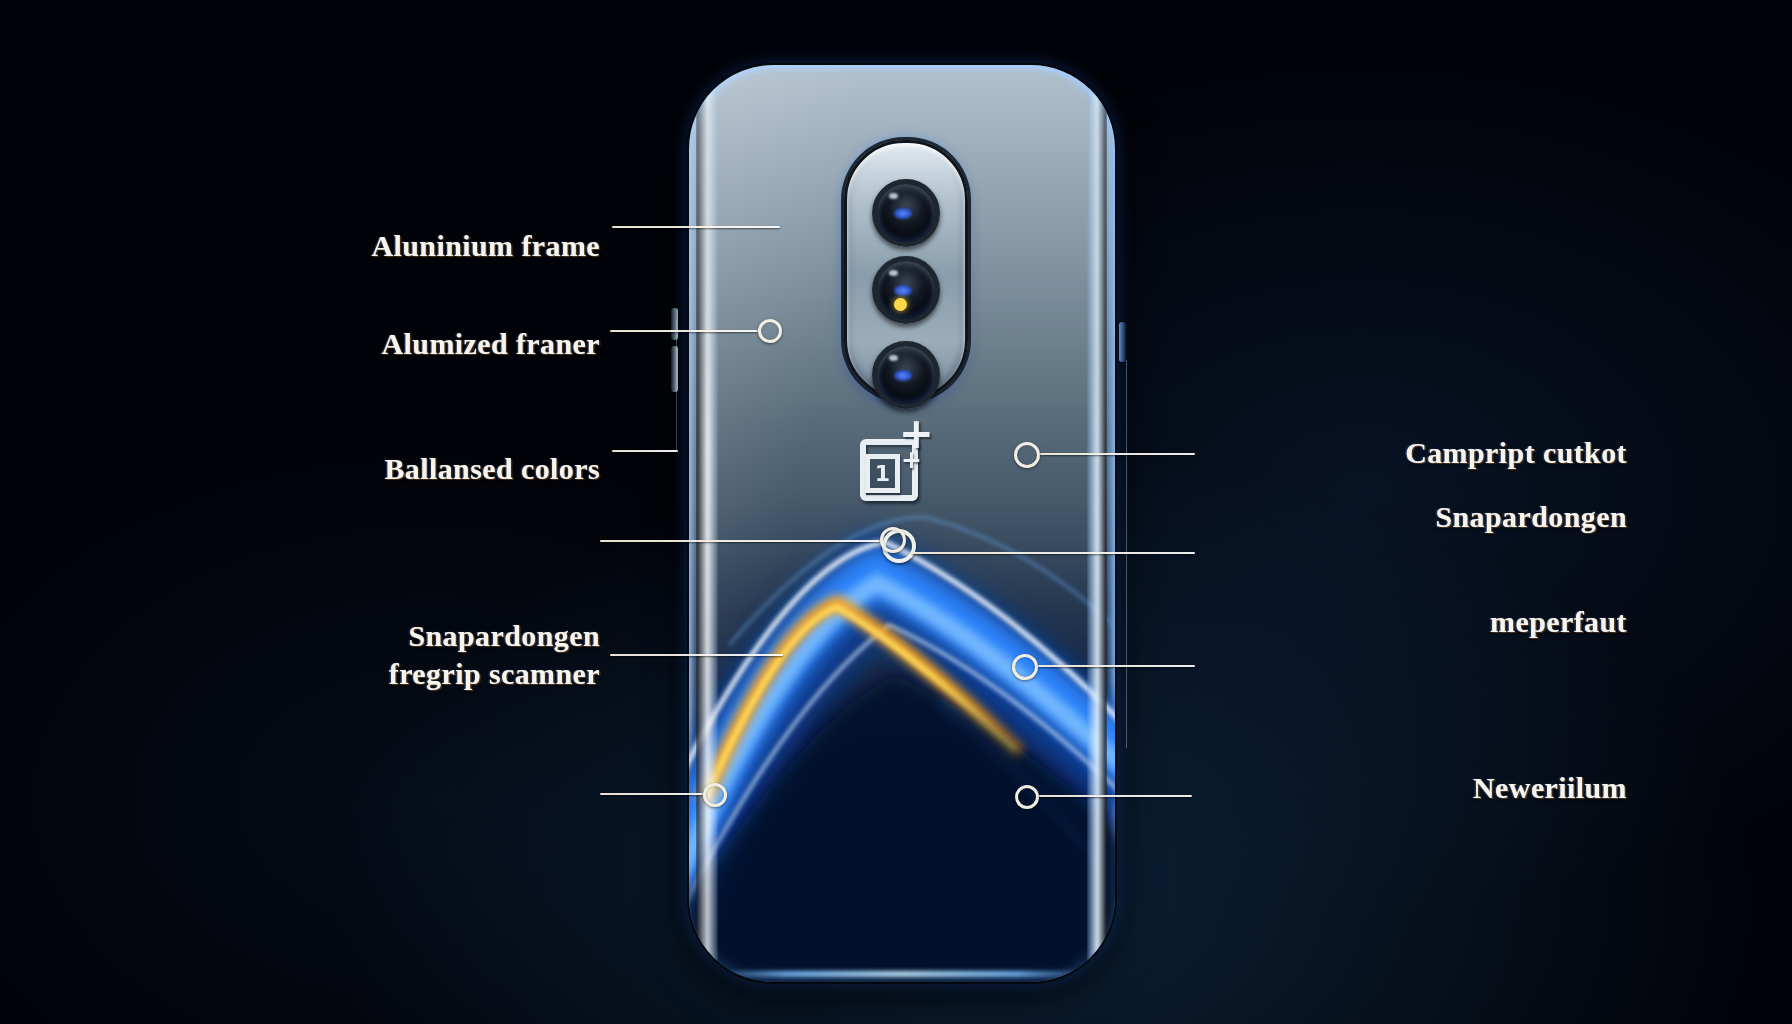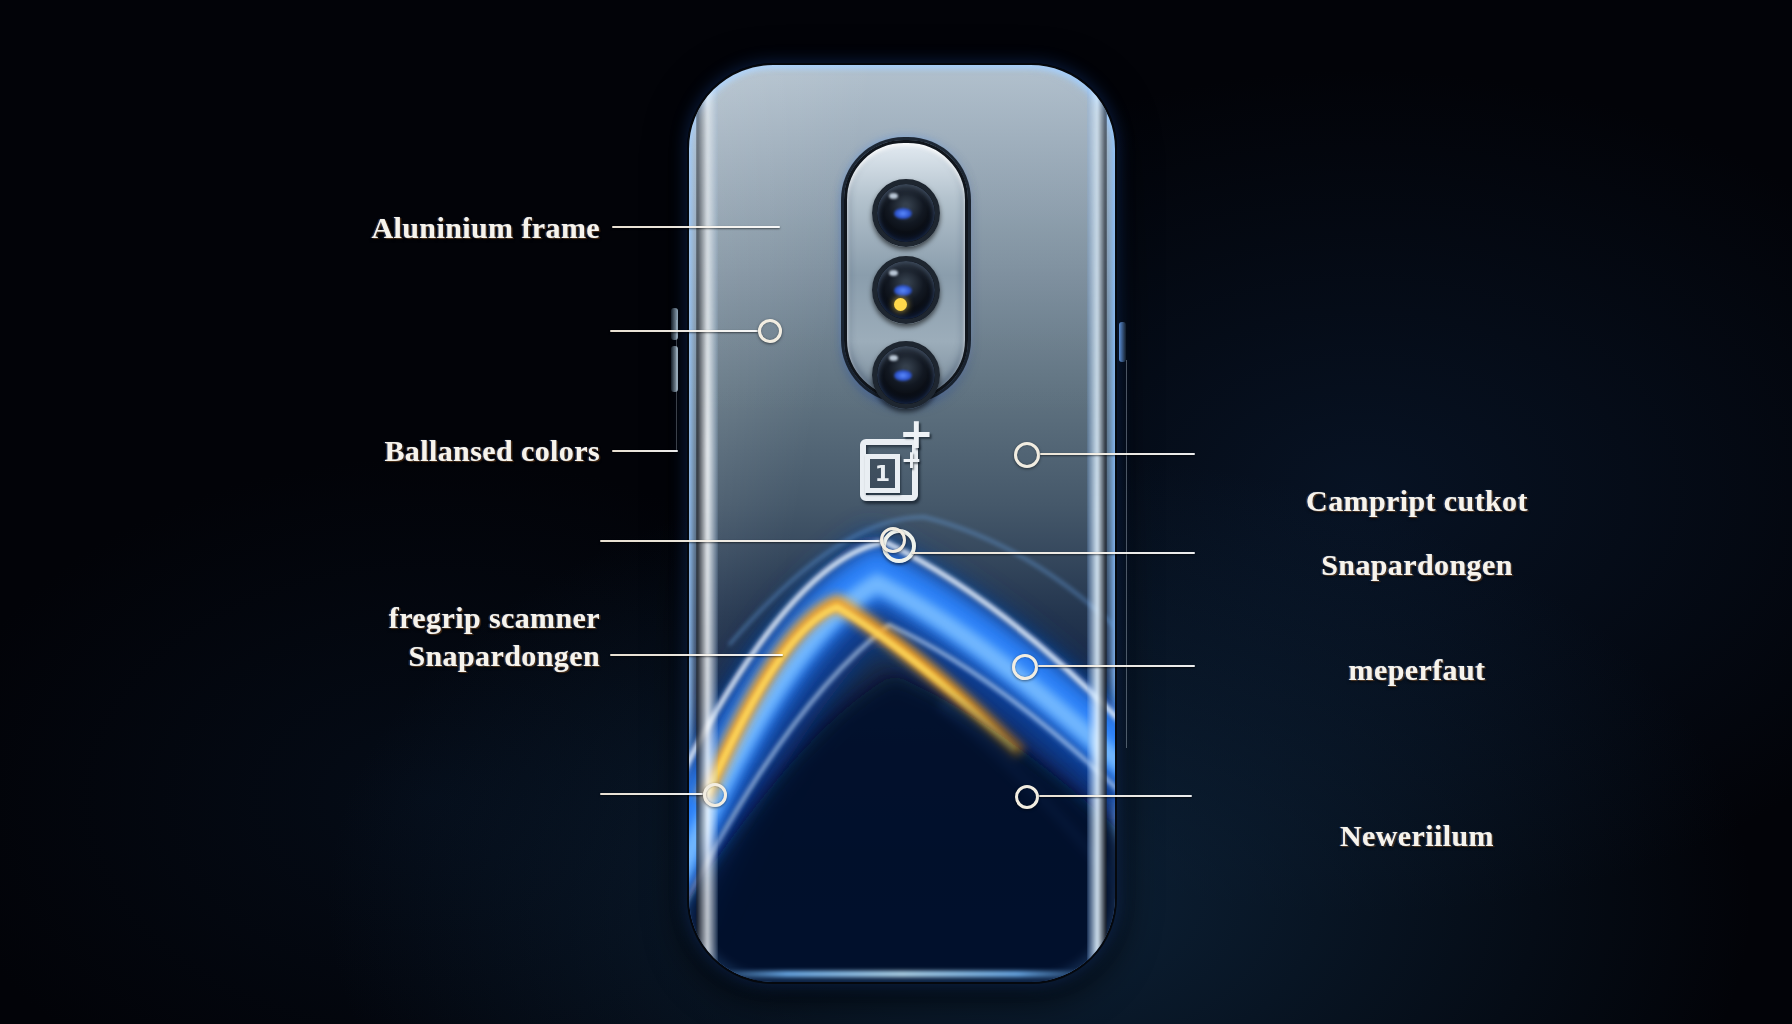--- a/index.html
+++ b/index.html
@@ -14,22 +14,22 @@
   }
   
   .lbl{
     position:absolute;font-weight:700;font-size:30px;line-height:38px;
     color:#f7f4ec;letter-spacing:.4px;
     text-shadow:0 0 1px rgba(255,255,255,.35),
                 1.5px .5px 1px rgba(255,145,40,.28),
                 -1.5px -.5px 1px rgba(70,140,255,.30),
                 0 2px 3px rgba(0,0,0,.7);
   }
-  .lbl.left{width:370px;text-align:right;left:230px;}
-  .lbl.right{left:1207px;text-align:center;width:420px;margin-top:48px;}
+  .lbl.left{width:370px;text-align:right;left:230px;margin-top:18px;}
+  .lbl.right{left:1207px;text-align:right;width:420px;}
   .cline{
     position:absolute;height:2px;border-radius:1px;
     background:linear-gradient(90deg, rgba(245,236,220,.95), rgba(255,255,255,.92));
     box-shadow:0 1px 2px rgba(0,0,0,.55);
   }
   .cdot{
     position:absolute;border:3px solid #f2ede1;border-radius:50%;
     background:transparent;box-shadow:0 1px 3px rgba(0,0,0,.5), inset 0 0 2px rgba(0,0,0,.4);
   }
   
@@ -212,32 +212,33 @@
 
   <div class="btn btn-left-1"></div>
   <div class="btn btn-left-2"></div>
   <div class="btn btn-right"></div>
   <div class="vline-right"></div>
   <div class="vline-left"></div>
 
   <div class="lbl left" style="top:209px">Aluninium frame</div>
   <div class="cline" style="left:612px;top:226px;width:168px"></div>
 
+  <div class="lbl left" style="top:307px">Alumized franer</div>
   <div class="cline" style="left:610px;top:330px;width:148px"></div>
   <div class="cdot" style="left:758px;top:319px;width:18px;height:18px"></div>
 
   <div class="lbl left" style="top:432px">Ballansed colors</div>
   <div class="cline" style="left:612px;top:450px;width:66px"></div>
 
   <div class="cline" style="left:600px;top:540px;width:280px"></div>
   <div class="cdot" style="left:880px;top:527px;width:20px;height:20px"></div>
 
   <div class="lbl left" style="top:599px">
+    <span style="display:block">Snapardongen</span>
     <span style="display:block">fregrip scamner</span>
-    <span style="display:block">Snapardongen</span>
   </div>
   <div class="cline" style="left:610px;top:654px;width:173px"></div>
 
   <div class="cline" style="left:600px;top:793px;width:103px"></div>
   <div class="cdot" style="left:703px;top:783px;width:18px;height:18px"></div>
 
   <div class="cdot" style="left:1014px;top:442px;width:20px;height:20px"></div>
   <div class="cline" style="left:1040px;top:453px;width:155px"></div>
   <div class="lbl right" style="top:434px">Campript cutkot</div>
 

